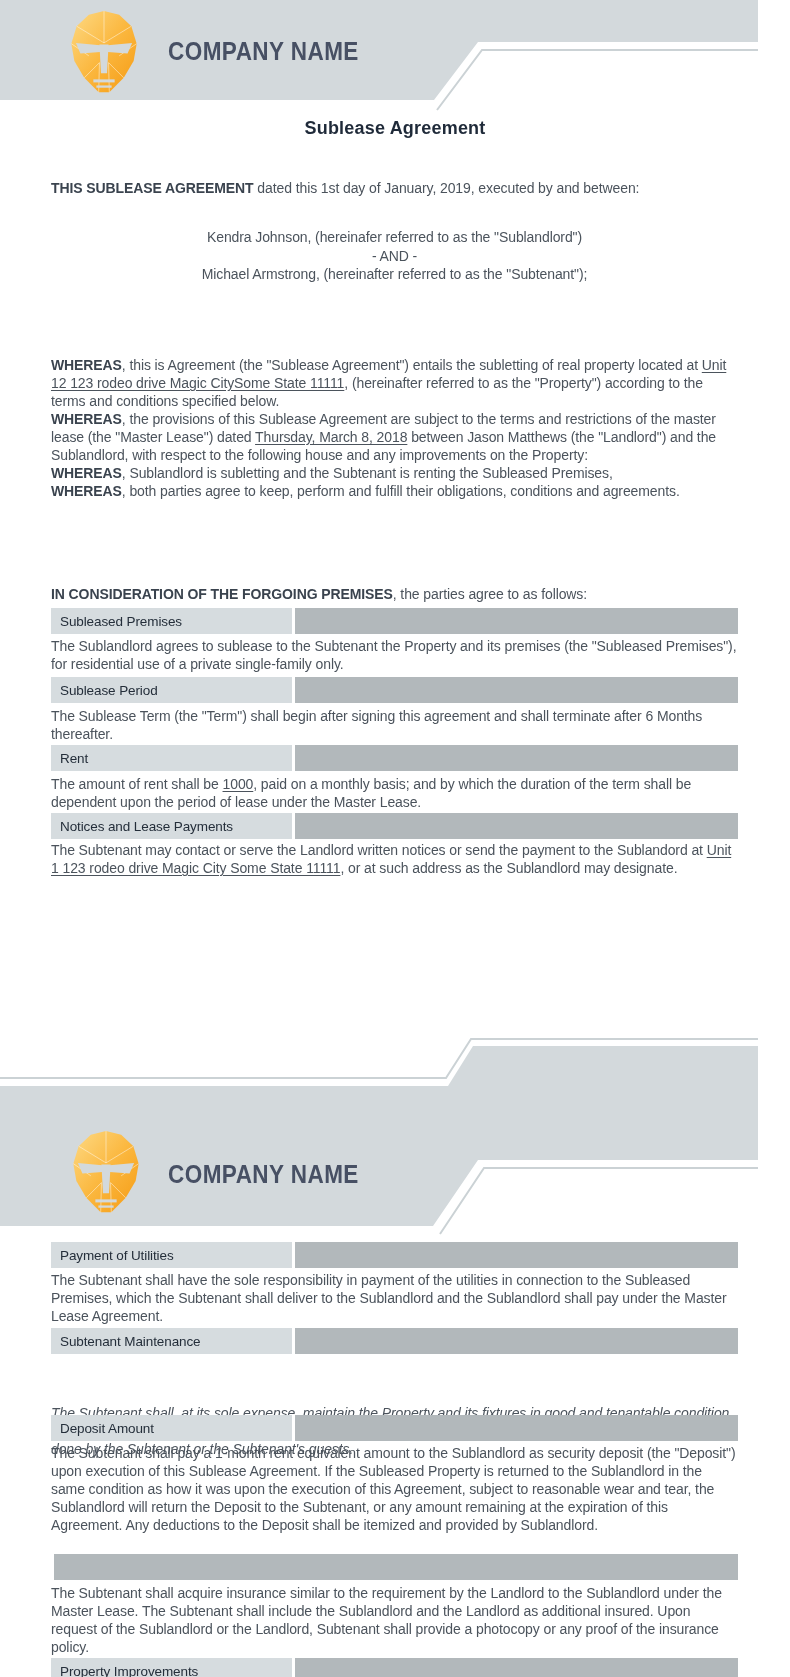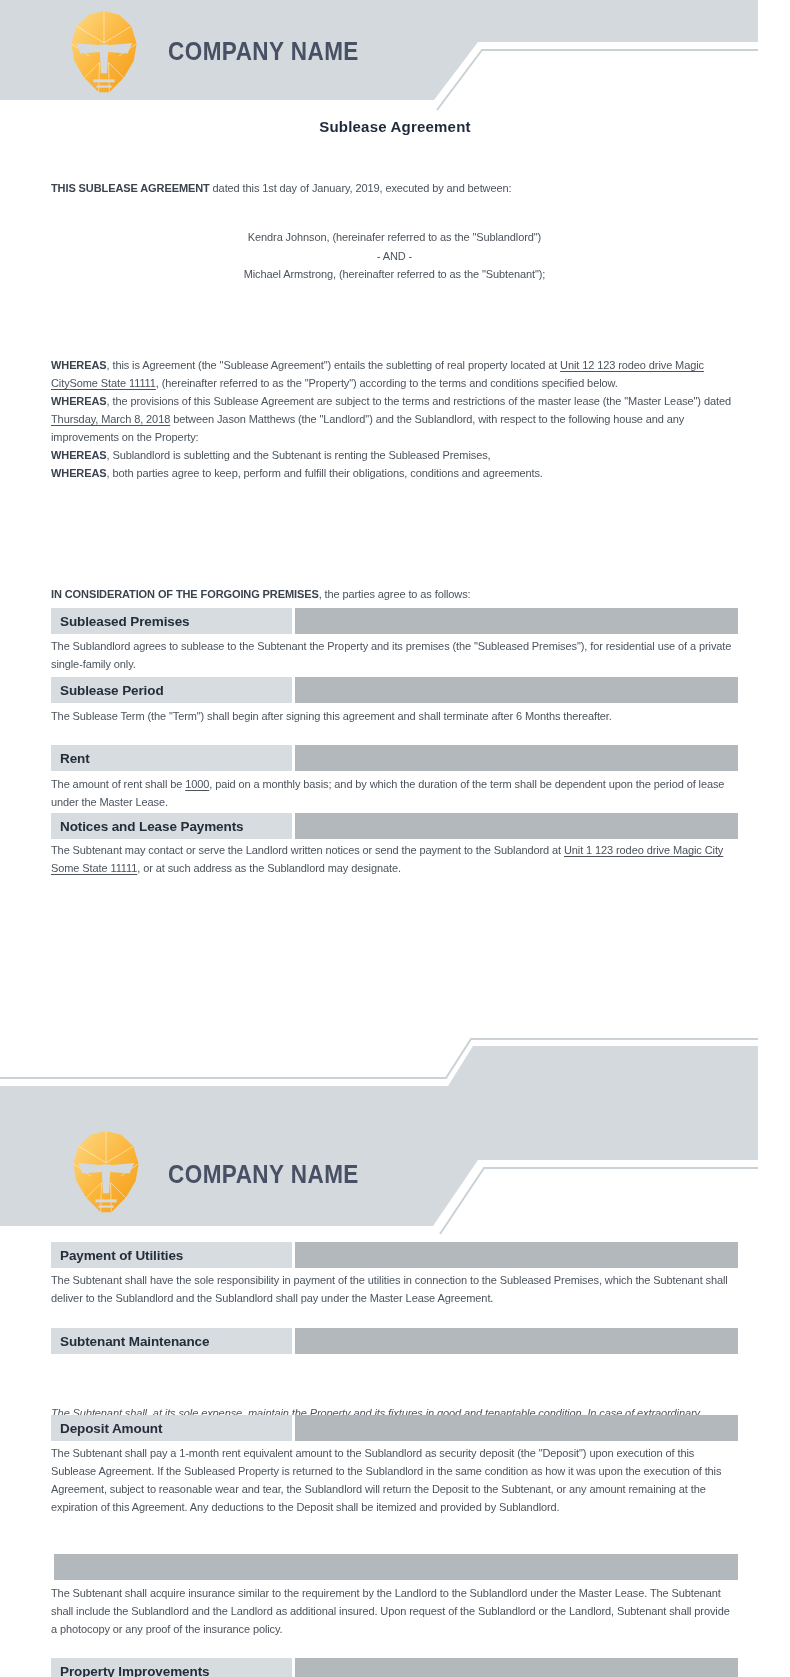--- a/index.html
+++ b/index.html
@@ -8,33 +8,33 @@
   svg{display:block;}
 
   
   .band-svg{position:absolute;left:0;}
   .logo{position:absolute;width:76px;height:88px;}
   .company-name{position:absolute;font-weight:700;font-size:25px;letter-spacing:.5px;
                 color:#475064;transform:scaleX(.9);transform-origin:left center;white-space:nowrap;}
 
   
   .doc-title{position:absolute;left:0;width:790px;margin:0;text-align:center;
-             font-size:15px;font-weight:700;color:#1f2a39;letter-spacing:.2px;}
-  .bodytext{position:absolute;left:51px;width:687px;margin:0;font-size:11px;line-height:18px;
+             font-size:18px;font-weight:700;color:#1f2a39;letter-spacing:.2px;}
+  .bodytext{position:absolute;left:51px;width:687px;margin:0;font-size:14px;line-height:18px;
             letter-spacing:-0.1px;color:#4b535c;}
   .bodytext b, .lead{font-weight:700;color:#3a434e;}
   .centered{text-align:center;line-height:18.5px;}
   .wblock p{margin:0;}
   .u{text-decoration:underline;text-underline-offset:2px;}
 
   
   .secbar{position:absolute;left:51px;width:687px;height:26px;display:flex;}
   .secbar-left{width:241px;background:#d6dcdf;display:flex;align-items:center;
                padding-left:9px;box-sizing:border-box;}
-  .secbar-left span{font-size:13.5px;font-weight:700;color:#242e3a;letter-spacing:-0.1px;}
+  .secbar-left span{font-size:13.5px;font-weight:400;color:#242e3a;letter-spacing:-0.1px;}
   .secbar-gap{width:3px;background:#ffffff;}
   .secbar-right{flex:1;background:#b2b8bb;}
 </style>
 </head>
 <body>
 
 <div class="page">
 
   <svg class="band-svg" style="top:0" width="790" height="112" viewBox="0 0 790 112">
     <polygon points="0,0 790,0 790,42 478,42 434,100 0,100" fill="#d3d9dc"></polygon>

